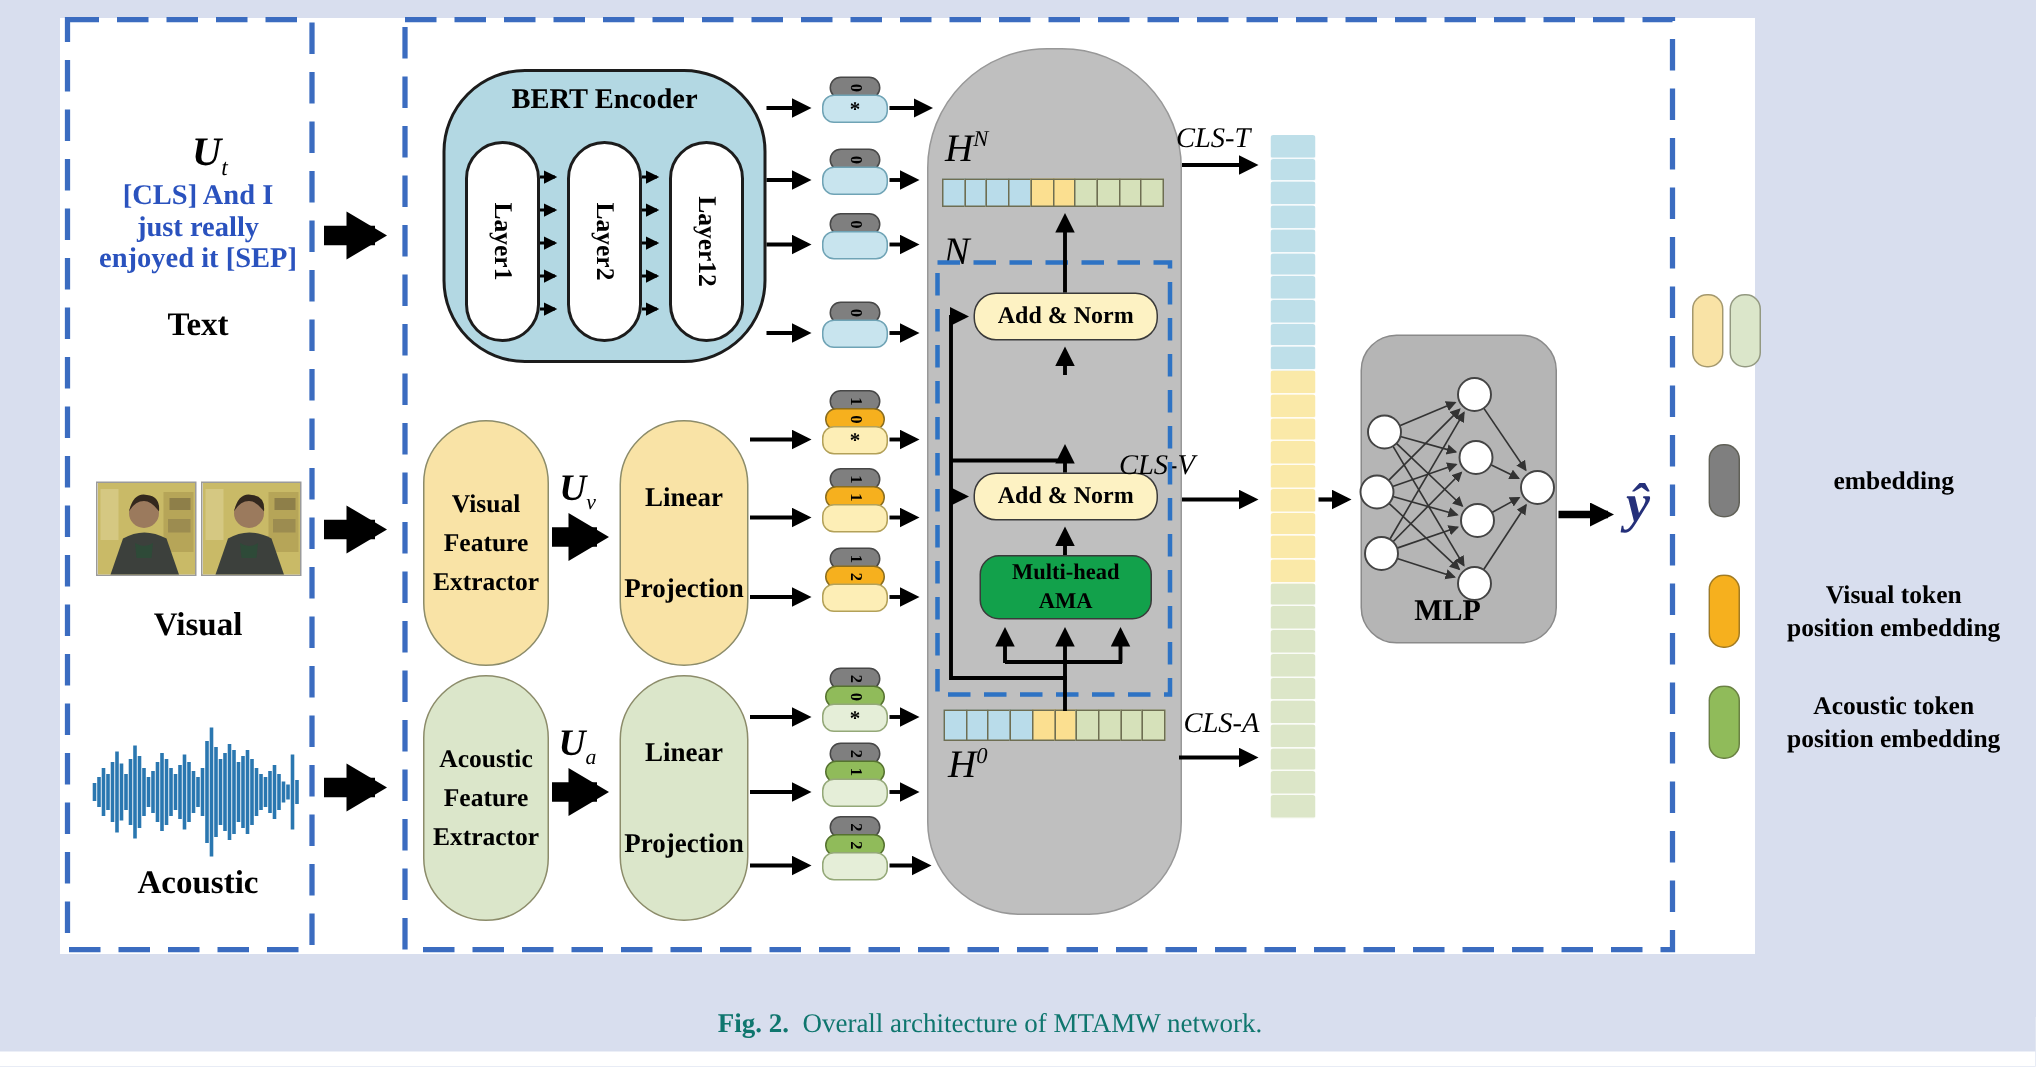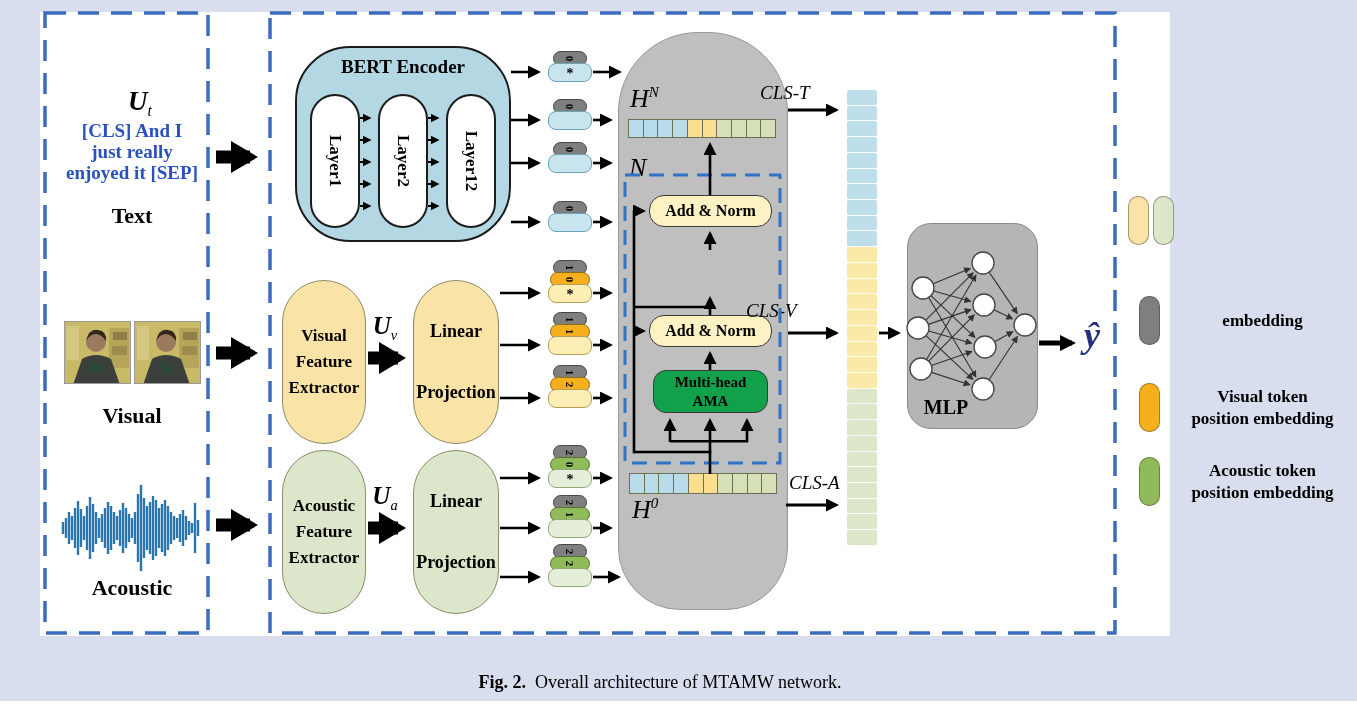--- a/index.html
+++ b/index.html
@@ -50,40 +50,40 @@
   #hn-row{left:629px;top:119px;width:147px;height:19px;}
   #h0-row{left:630px;top:473px;width:147px;height:21px;}
   .h-cell{flex:1;border:1px solid #6e6e52;margin-left:-1px;}
   .inner-box{display:flex;flex-direction:column;align-items:center;justify-content:center;border:1.5px solid #3a3a3a;font-weight:bold;text-align:center;}
   #addnorm-top{left:649px;top:195px;width:123px;height:32px;background:#fdf2c3;border-radius:15px;font-size:16px;}
   #feedforward{left:652px;top:250px;width:118px;height:42px;background:#d9d3ec;border-radius:14px;font-size:16px;}
   #addnorm-bottom{left:649px;top:315px;width:123px;height:32px;background:#fdf2c3;border-radius:15px;font-size:16px;}
   #multihead{left:653px;top:370px;width:115px;height:43px;background:#12a14b;border-radius:13px;font-size:15px;line-height:19px;}
 
   .cls-label{font-style:italic;font-size:19px;}
-  #cls-t{left:760px;top:82px;}
+  #cls-t{left:784px;top:82px;}
   #cls-v{left:746px;top:300px;font-style:italic;}
   #cls-a{left:789px;top:472px;}
 
   
   #strip{left:847px;top:90px;width:30px;height:456px;display:flex;flex-direction:column;}
   .strip-cell{flex:1;border-radius:2px;border-bottom:1px solid rgba(255,255,255,.85);}
 
   
   #mlp-box{left:907px;top:223px;width:131px;height:206px;background:#b5b5b5;border:1.5px solid #8a8a8a;border-radius:24px;}
-  #mlp-label{left:896px;top:396px;width:100px;text-align:center;font-weight:bold;font-size:20px;}
+  #mlp-label{left:915px;top:396px;width:100px;text-align:center;font-weight:bold;font-size:20px;}
   #y-hat{left:1084px;top:314px;font-size:36px;font-style:italic;font-weight:bold;color:#25307a;}
 
   
   .legend-row{position:absolute;left:1128px;width:225px;display:flex;align-items:center;}
   .legend-swatches{display:flex;gap:4px;}
   .legend-pill{width:19px;height:47px;border-radius:10px;border:1px solid rgba(60,60,40,.45);}
   .legend-text{margin-left:12px;flex:1;text-align:center;font-weight:bold;font-size:17px;line-height:22px;}
 
-  #caption{left:0;top:672px;width:1320px;text-align:center;font-size:18px;color:#000000;}
+  #caption{left:0;top:672px;width:1320px;text-align:center;font-size:18px;color:#0f766e;}
   #wires{left:0;top:0;pointer-events:none;}
 </style>
 </head>
 <body>
 
 <div id="canvas">
   <div class="abs" id="figure-bg"></div>
   <div class="abs" id="bottom-strip"></div>
 
   <div class="abs mi" id="ut-label"><span class="mi bold">U</span><span class="sub">t</span></div>

